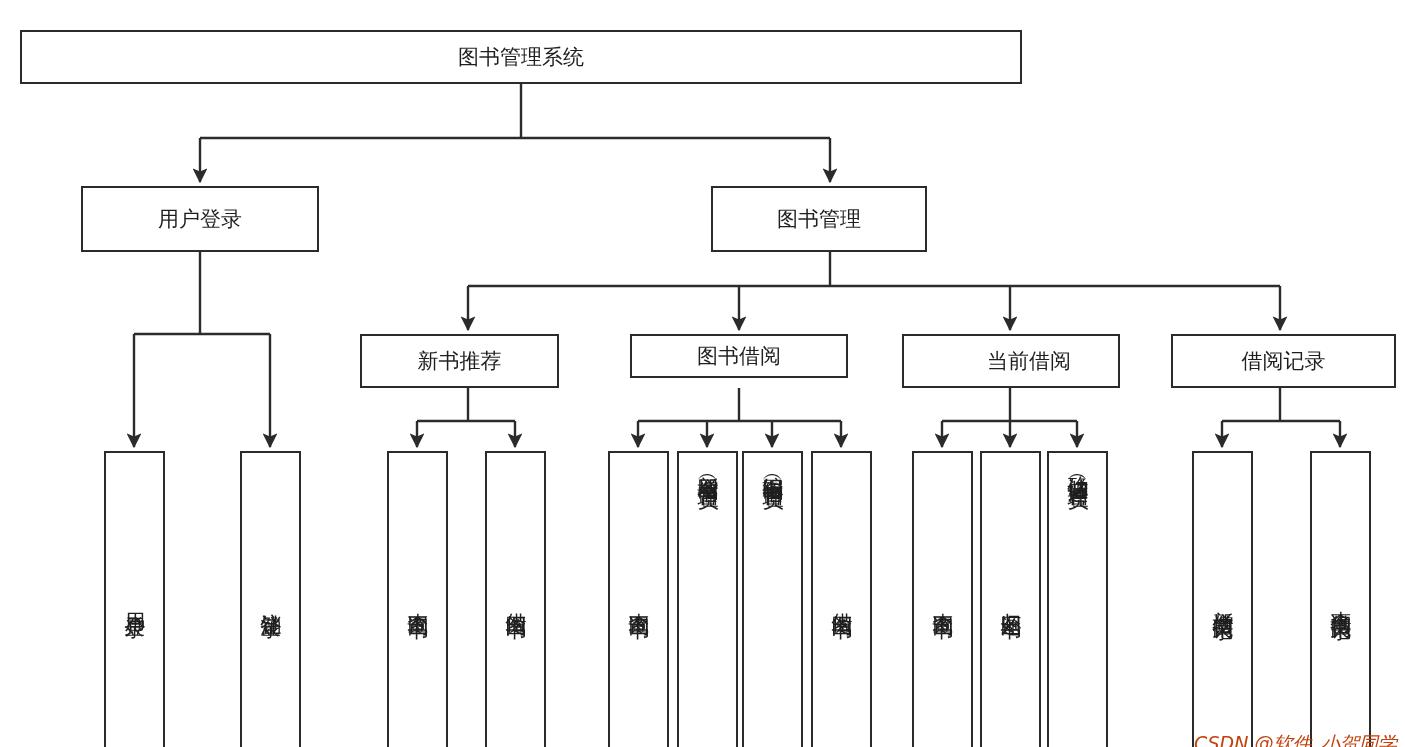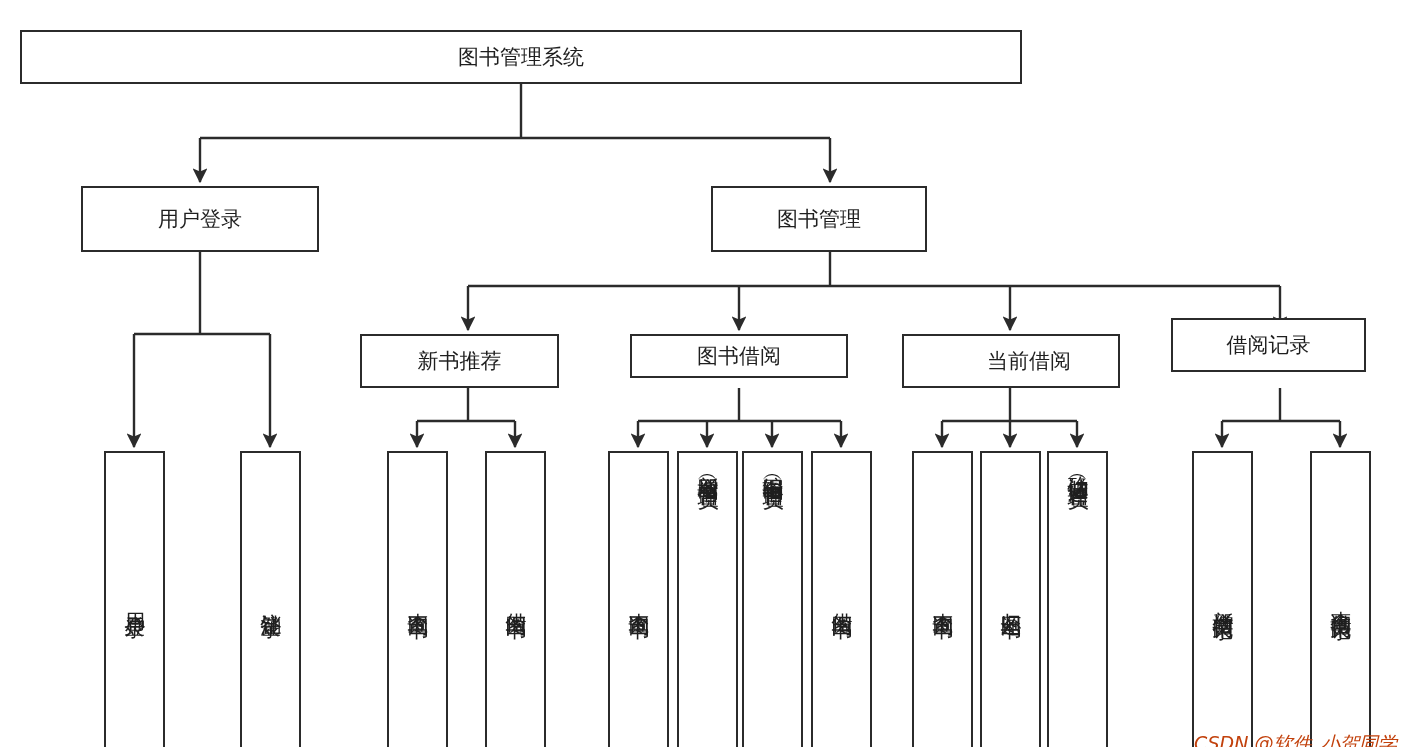--- a/index.html
+++ b/index.html
@@ -155,21 +155,21 @@
 
   <div class="node-box node-h" style="left:360px; top:318px; width:199px; height:54px;">
     <span class="node-label">新书推荐</span>
   </div>
   <div class="node-box node-h" style="left:630px; top:318px; width:218px; height:44px;">
     <span class="node-label">图书借阅</span>
   </div>
   <div class="node-box node-h" style="left:902px; top:318px; width:218px; height:54px;padding-left:36px;">
     <span class="node-label">当前借阅</span>
   </div>
-  <div class="node-box node-h" style="left:1171px; top:302px; width:195px; height:54px;">
+  <div class="node-box node-h" style="left:1171px; top:318px; width:225px; height:54px;">
     <span class="node-label">借阅记录</span>
   </div>
 
   <div class="node-box node-v center-text" style="left:104px; top:435px; width:61px; height:298px;">
     <span class="node-label">用户登录</span>
   </div>
   <div class="node-box node-v center-text" style="left:240px; top:435px; width:61px; height:298px;">
     <span class="node-label">注销登录</span>
   </div>
 

